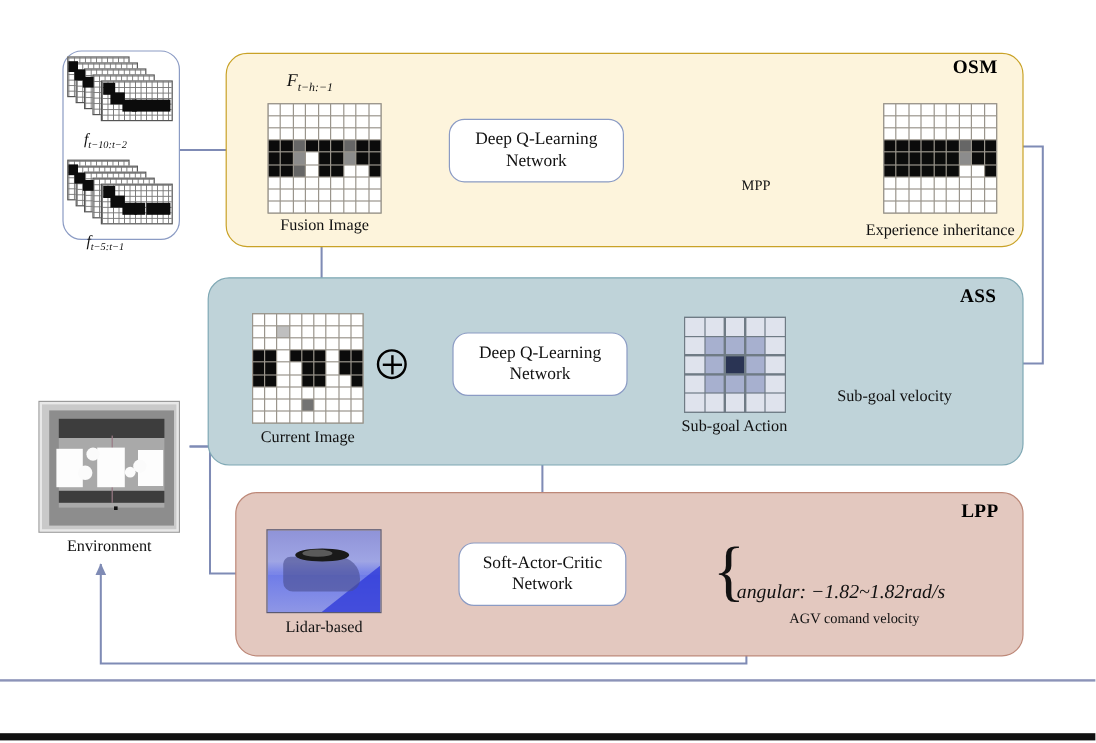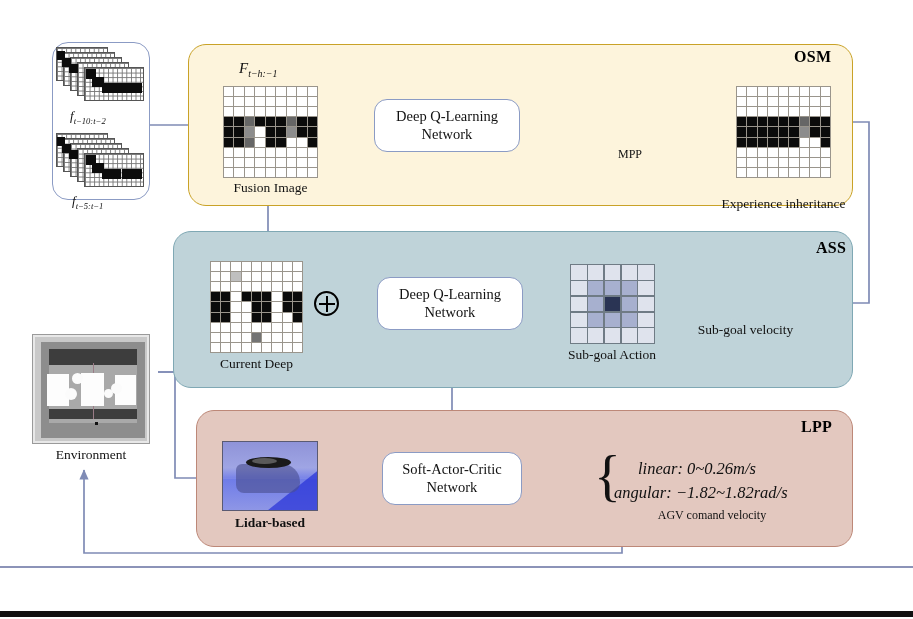--- a/index.html
+++ b/index.html
@@ -457,24 +457,24 @@
       <i style="background: rgb(255, 255, 255);"></i>
       <i style="background: rgb(255, 255, 255);"></i>
       <i style="background: rgb(255, 255, 255);"></i>
       <i style="background: rgb(255, 255, 255);"></i>
       <i style="background: rgb(255, 255, 255);"></i>
       <i style="background: rgb(255, 255, 255);"></i>
       <i style="background: rgb(255, 255, 255);"></i>
       <i style="background: rgb(255, 255, 255);"></i>
       <i style="background: rgb(255, 255, 255);"></i>
     </div>
-  <div class="cap" style="left:707px; top:196px; width:153px;">Experience inheritance</div>
+  <div class="cap" style="left:707px; top:184px; width:153px;">Experience inheritance</div>
 
   <div class="panel panel-ass" style="left:173px; top:231px; width:680px; height:157px;"></div>
-  <div class="panel-title" style="left:800px; top:239px;margin-left:16px;">ASS</div>
+  <div class="panel-title" style="left:800px; top:239px;">ASS</div>
 
   <div class="grid" id="grid-current" style="left:210px; top:261px; width:93px; height:92px; grid-template-columns:repeat(9,1fr); grid-template-rows:repeat(9,1fr);">
       <i style="background: rgb(255, 255, 255);"></i>
       <i style="background: rgb(255, 255, 255);"></i>
       <i style="background: rgb(255, 255, 255);"></i>
       <i style="background: rgb(255, 255, 255);"></i>
       <i style="background: rgb(255, 255, 255);"></i>
       <i style="background: rgb(255, 255, 255);"></i>
       <i style="background: rgb(255, 255, 255);"></i>
       <i style="background: rgb(255, 255, 255);"></i>
@@ -545,21 +545,21 @@
       <i style="background: rgb(255, 255, 255);"></i>
       <i style="background: rgb(255, 255, 255);"></i>
       <i style="background: rgb(255, 255, 255);"></i>
       <i style="background: rgb(255, 255, 255);"></i>
       <i style="background: rgb(255, 255, 255);"></i>
       <i style="background: rgb(255, 255, 255);"></i>
       <i style="background: rgb(255, 255, 255);"></i>
       <i style="background: rgb(255, 255, 255);"></i>
       <i style="background: rgb(255, 255, 255);"></i>
     </div>
-  <div class="cap" style="left:210px; top:356px; width:93px;">Current Deep</div>
+  <div class="cap" style="left:210px; top:356px; width:93px;">Current Image</div>
 
   <div class="plus" style="left:314px; top:291px;"></div>
 
   <div class="netbox" style="left:377px; top:277px; width:146px; height:53px;">
     <div>
       <span>Deep Q-Learning</span><br>
       <span>Network</span>
     </div>
   </div>
 
@@ -597,31 +597,30 @@
   <div class="panel panel-lpp" style="left:196px; top:410px; width:657px; height:137px;"></div>
   <div class="panel-title" style="left:801px; top:418px;">LPP</div>
 
   <div class="lidarpic" style="left:222px; top:441px; width:96px; height:70px;">
     <div class="lidar-floor"></div>
     <div class="lidar-wedge"></div>
     <div class="lidar-robot"></div>
     <div class="lidar-disc"></div>
     <div class="lidar-disc2"></div>
   </div>
-  <div class="cap" style="left:222px; top:515px; width:96px;font-weight:bold;">Lidar-based</div>
+  <div class="cap" style="left:222px; top:515px; width:96px;">Lidar-based</div>
 
   <div class="netbox" style="left:382px; top:452px; width:140px; height:53px;">
     <div>
       <span>Soft-Actor-Critic</span><br>
       <span>Network</span>
     </div>
   </div>
 
   <div class="brace" style="left:594px; top:448px;">{</div>
-  <div class="vel" style="left:638px; top:459px;">linear: 0~0.26m/s</div>
   <div class="vel" style="left:614px; top:483px;">angular: −1.82~1.82rad/s</div>
   <div class="cap-sm cap" style="left:622px; top:508px; width:180px;">AGV comand velocity</div>
 
   <div class="envpic" style="left:33px; top:335px; width:116px; height:108px;">
     <div class="env-room" style="left:6px; top:5px; width:104px; height:96px;"></div>
     <div class="env-dark" style="left:14px; top:12px; width:88px; height:16px;"></div>
     <div class="env-floor" style="left:14px; top:28px; width:88px; height:58px;"></div>
     <div class="env-dark" style="left:14px; top:72px; width:88px; height:10px;"></div>
     <div class="env-centerline" style="left:58px; top:26px; height:56px;"></div>
     <div class="env-box" style="left:12px; top:37px; width:22px; height:32px;"></div>

